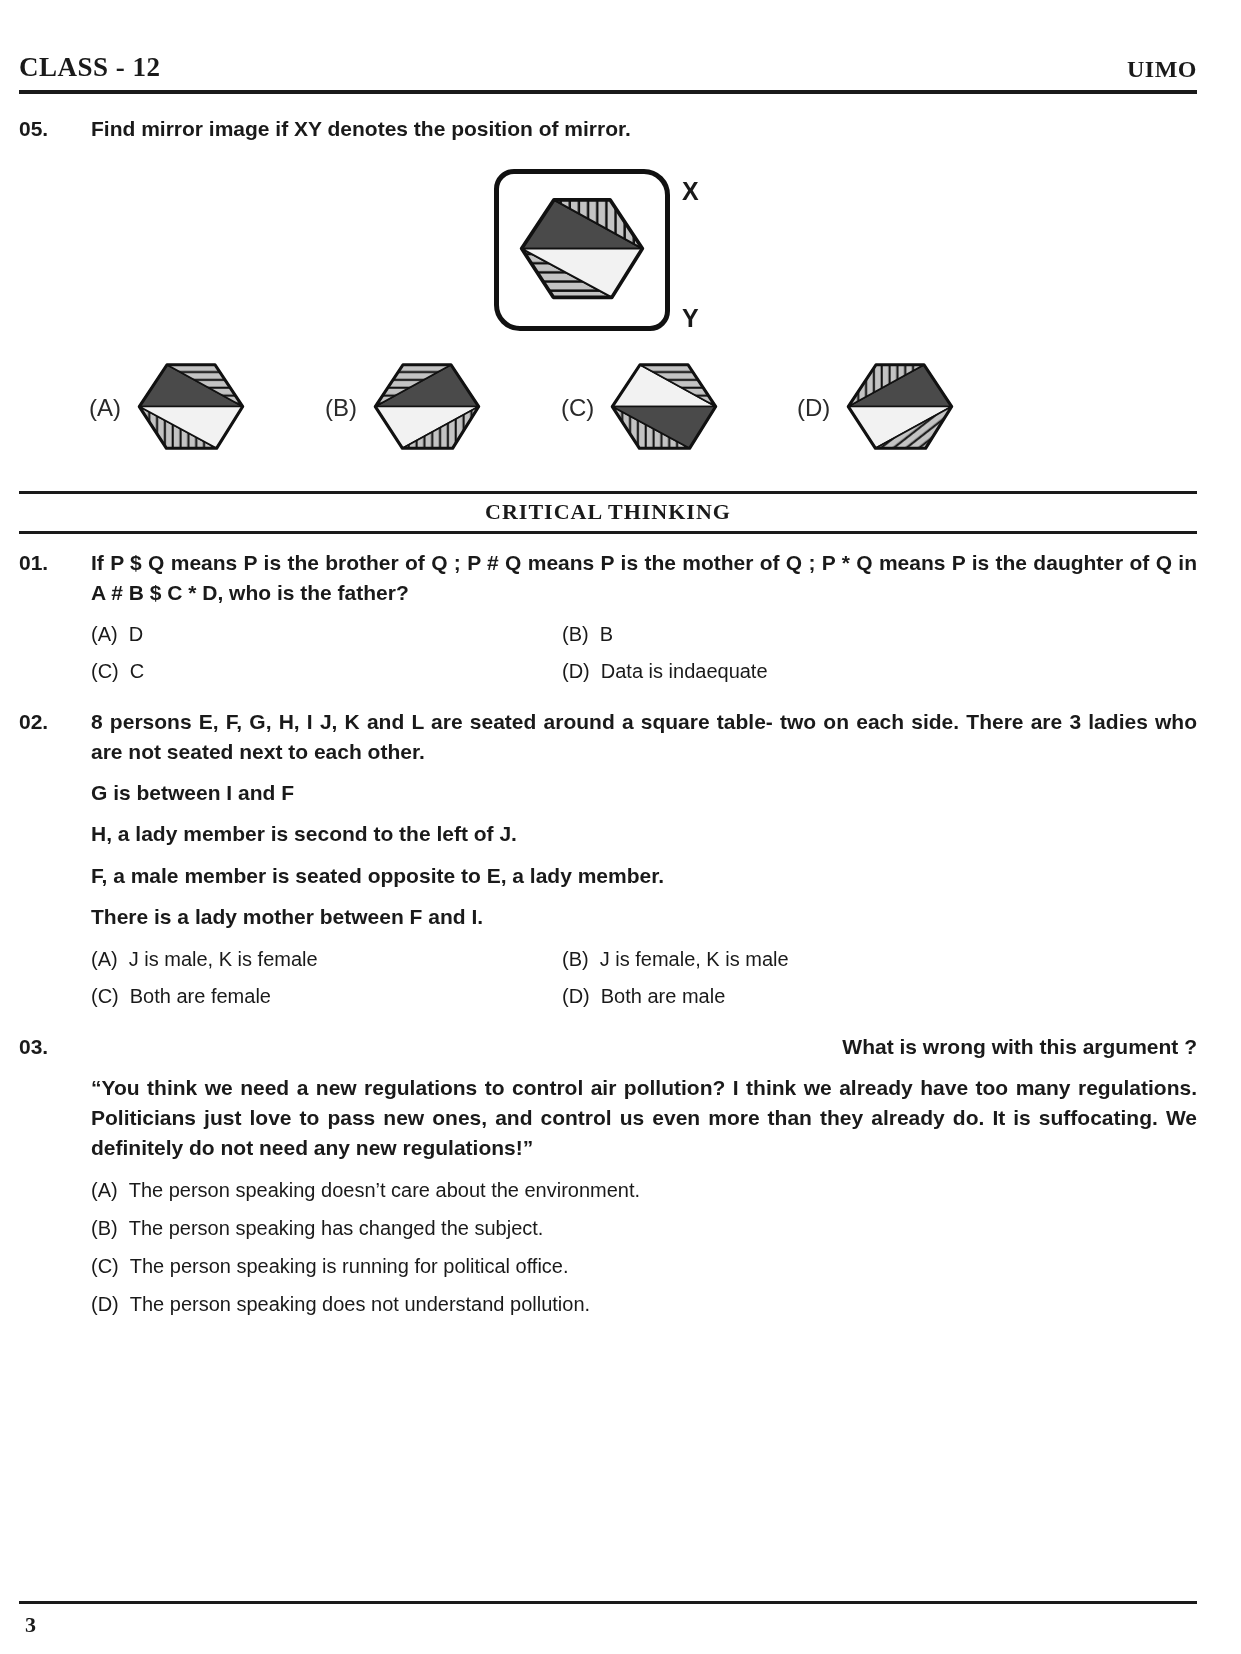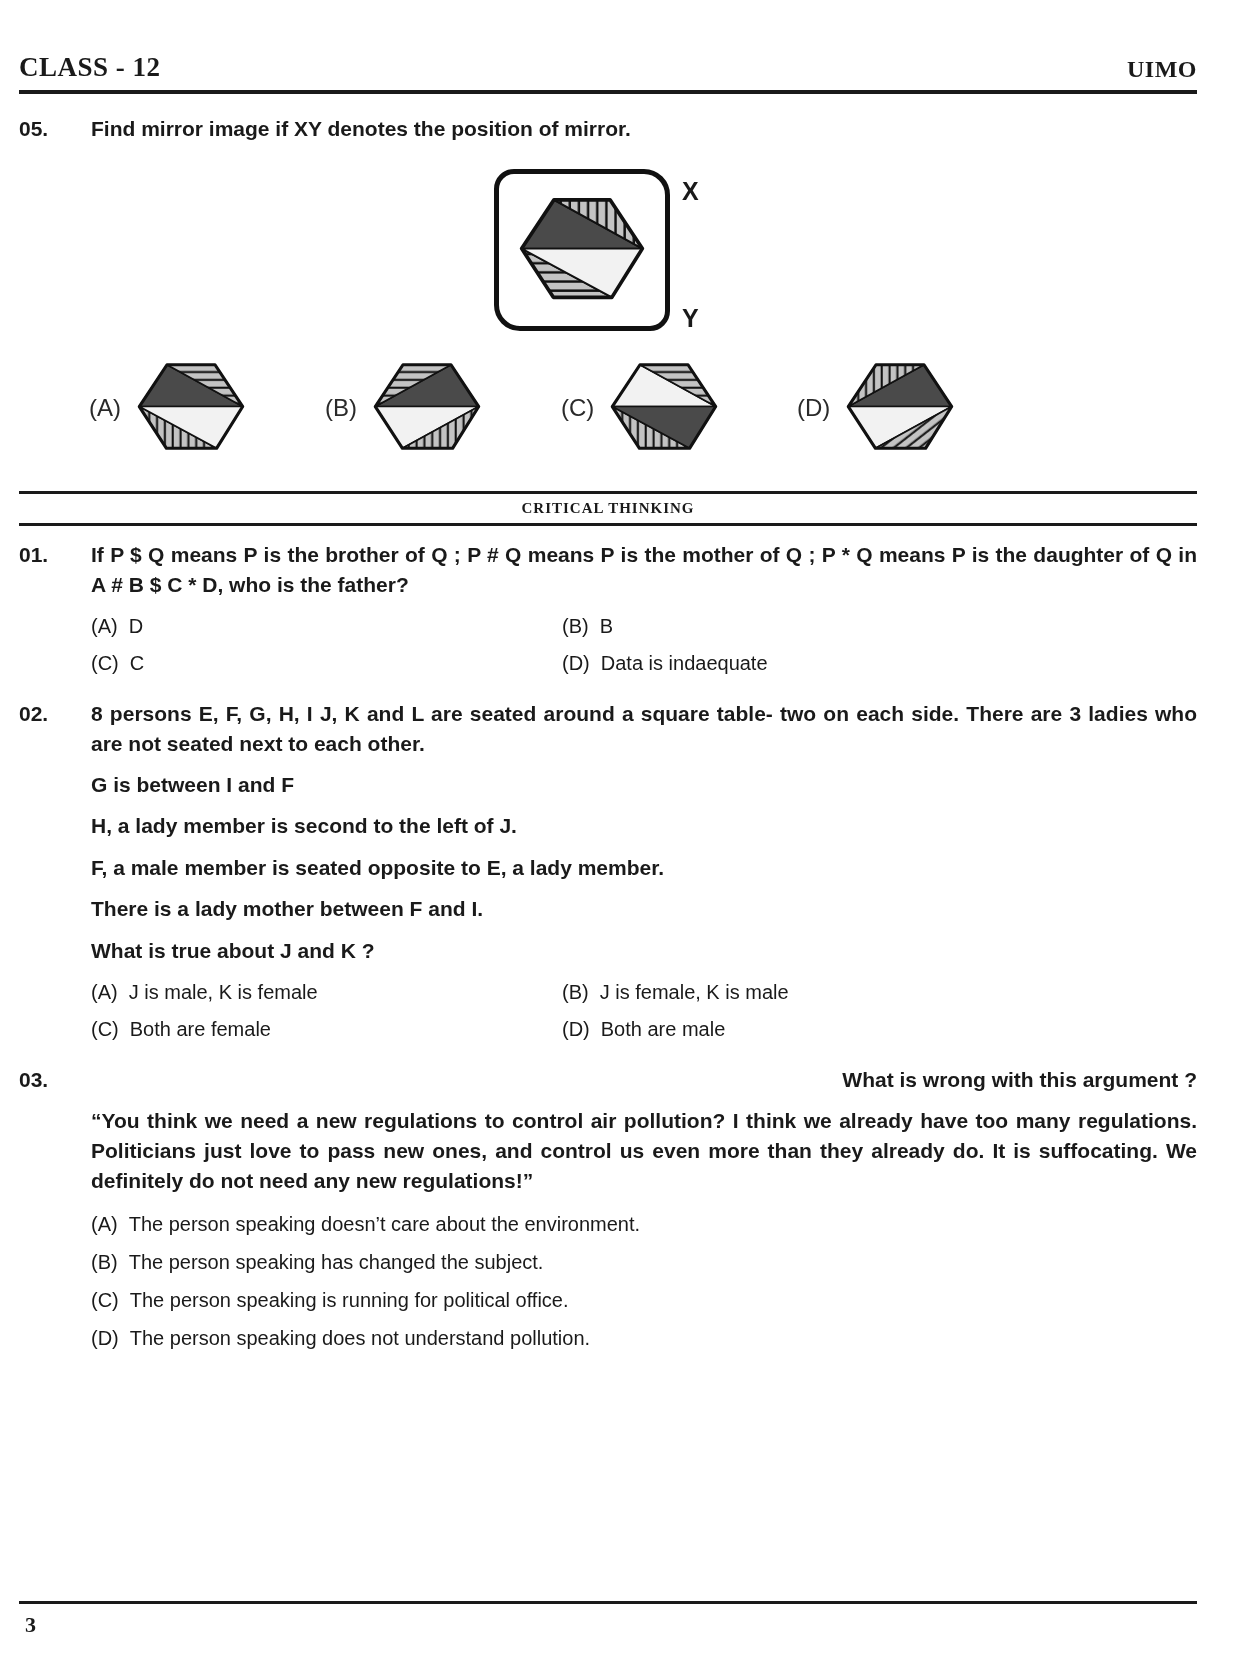--- a/index.html
+++ b/index.html
@@ -31,21 +31,21 @@
   .mirror-labels{display:flex;flex-direction:column;justify-content:space-between;
     padding:8px 0 2px 0;font-weight:bold;font-size:25px;}
 
   
   .hex-options{display:flex;margin-top:24px;padding-left:70px;}
   .hex-opt{flex:none;width:236px;display:flex;align-items:center;gap:15px;}
   .hex-label{font-size:24px;color:#2a2a2a;}
 
   .section-banner{margin-top:34px;border-top:3px solid #1a1a1a;border-bottom:3px solid #1a1a1a;
     text-align:center;padding:5px 0 6px 0;}
-  .section-title{font-family:"Liberation Serif",serif;font-weight:bold;font-size:15px;letter-spacing:1px;}
+  .section-title{font-family:"Liberation Serif",serif;font-weight:bold;font-size:22px;letter-spacing:1px;}
 
   .opt-grid{display:grid;grid-template-columns:471px auto;row-gap:9px;
     padding-left:72px;margin-top:13px;}
   .opt{display:flex;gap:11px;font-size:20px;line-height:1.4;}
   .opt-label{flex:none;}
   .opt-list{padding-left:72px;margin-top:4px;}
   .opt-list .opt{margin-top:10px;}
 
   .cond{padding-left:72px;margin-top:12px;font-weight:bold;font-size:21px;line-height:1.4;}
   .quote{padding-left:72px;margin-top:12px;font-weight:bold;font-size:21px;line-height:1.42;text-align:justify;}
@@ -221,21 +221,20 @@
   </div>
 
   <div class="qrow" style="margin-top:22px;">
     <span class="qnum">02.</span>
     <span class="qtext">8 persons  E, F, G, H, I J, K and L are seated around a square table- two on each side. There are 3 ladies who are not seated next to each other.</span>
   </div>
   <div class="cond">G is between I and F</div>
   <div class="cond">H, a lady member is second to the left of J.</div>
   <div class="cond">F, a male member is seated opposite to E, a lady member.</div>
   <div class="cond">There is a lady mother between F and I.</div>
-  <div class="cond">What is true about J and K ?</div>
   <div class="opt-grid">
     <div class="opt">
       <span class="opt-label">(A)</span>
       <span>J is male, K is female</span>
     </div>
     <div class="opt">
       <span class="opt-label">(B)</span>
       <span>J is female, K is male</span>
     </div>
     <div class="opt">

